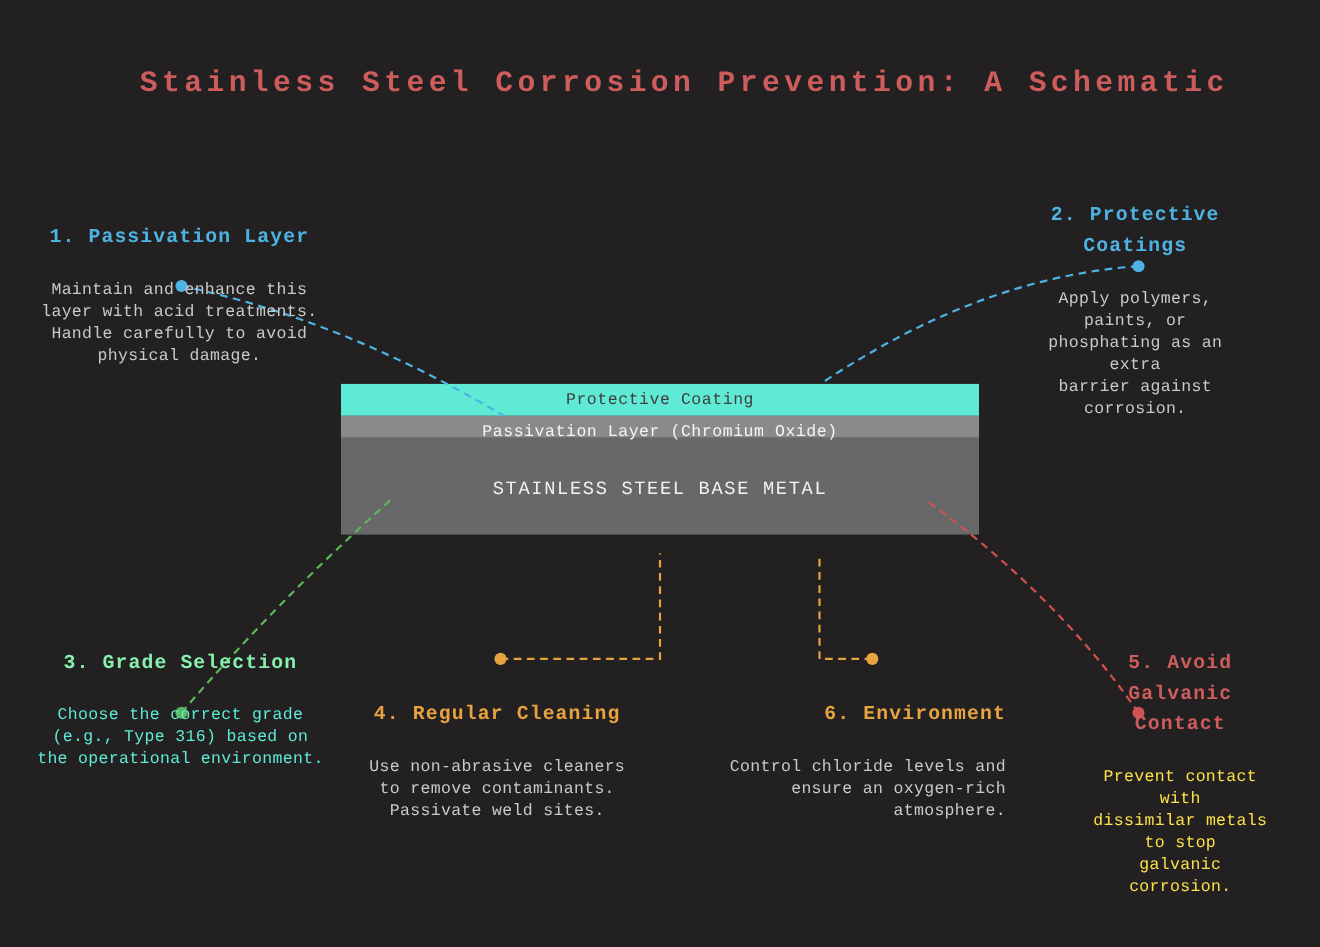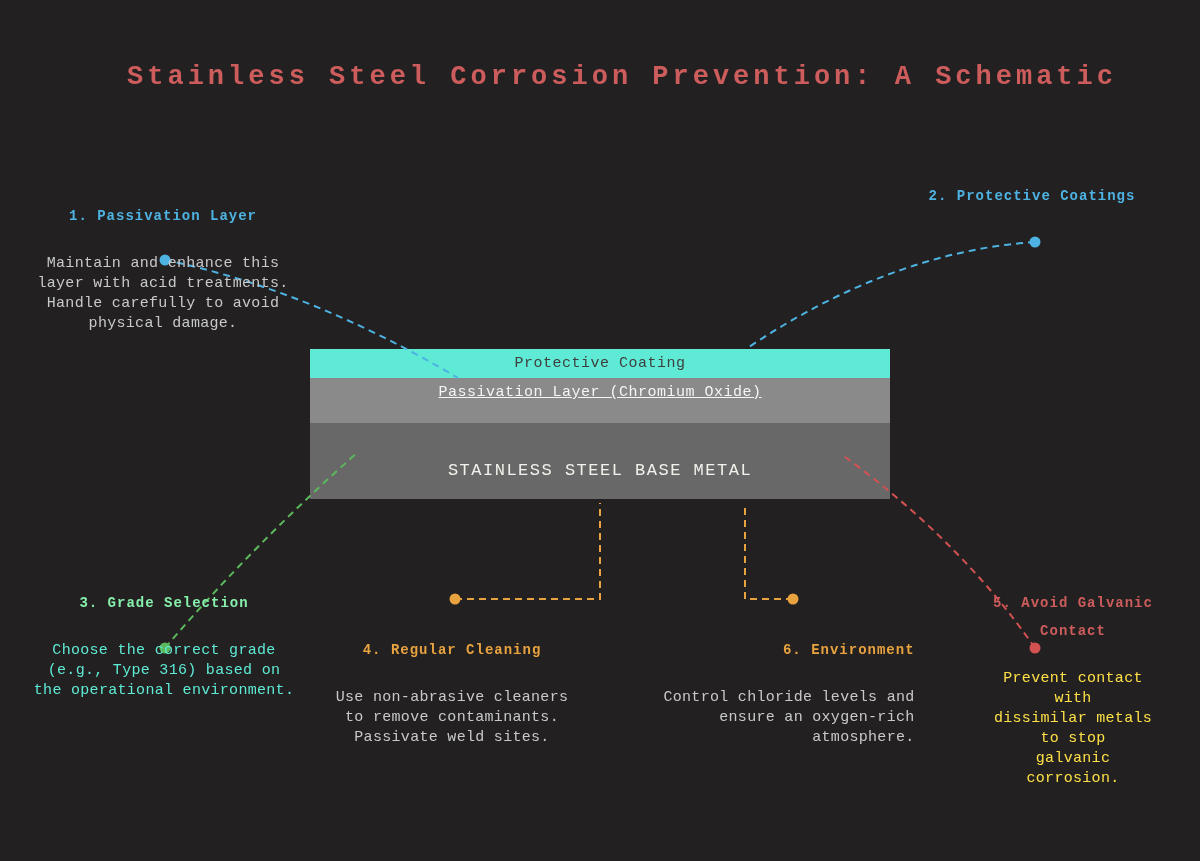--- a/index.html
+++ b/index.html
@@ -31,22 +31,22 @@
     left: 310px;
     top: 349px;
     width: 580px;
   }
   .bar {
     width: 100%;
     text-align: center;
     white-space: pre;
   }
   .bar-coating     { height: 29px; line-height: 29px; font-size: 15px; letter-spacing: 0.5px; }
-  .bar-passivation { height: 45px; line-height: 29px; font-size: 15px; letter-spacing: 0.5px; text-decoration: underline; }
-  .bar-base        { height: 76px; line-height: 96px; font-size: 17px; letter-spacing: 1.5px; }
+  .bar-passivation { height: 20px; line-height: 29px; font-size: 15px; letter-spacing: 0.5px; }
+  .bar-base        { height: 88px; line-height: 96px; font-size: 17px; letter-spacing: 1.5px; }
 
   
   .connectors {
     position: absolute;
     left: 0; top: 0;
     width: 1200px;
     height: 861px;
     pointer-events: none;
   }
   .connectors path {
@@ -57,21 +57,21 @@
 
   
   .annotation {
     position: absolute;
     transform: translateX(-50%);
     text-align: center;
     white-space: pre-line;
   }
   .annotation h3 {
     margin: 0;
-    font-size: 14px;
+    font-size: 18px;
     font-weight: bold;
     letter-spacing: 1px;
     line-height: 28px;
   }
   .annotation .body {
     margin-top: 6px;
     font-size: 15px;
     line-height: 20px;
     letter-spacing: 0.3px;
   }
@@ -108,20 +108,23 @@
   <div class="annotation" style="left:163px; top:184px;">
     <h3 style="color: rgb(78, 179, 226);">1. Passivation Layer</h3>
     <div class="body" style="color: rgb(201, 201, 201);">Maintain and enhance this
 layer with acid treatments.
 Handle carefully to avoid
 physical damage.</div>
   </div>
 
   <div class="annotation" style="left:1032px; top:164px;">
     <h3 style="color: rgb(78, 179, 226);">2. Protective Coatings</h3>
+    <div class="body" style="color: rgb(201, 201, 201);">Apply polymers, paints, or
+phosphating as an extra
+barrier against corrosion.</div>
   </div>
 
   <div class="annotation" style="left:164px; top:571px;">
     <h3 style="color: #86efac;">3. Grade Selection</h3>
     <div class="body" style="color: #5eead4;">Choose the correct grade
 (e.g., Type 316) based on
 the operational environment.</div>
   </div>
 
   <div class="annotation" style="left:452px; top:618px;">

